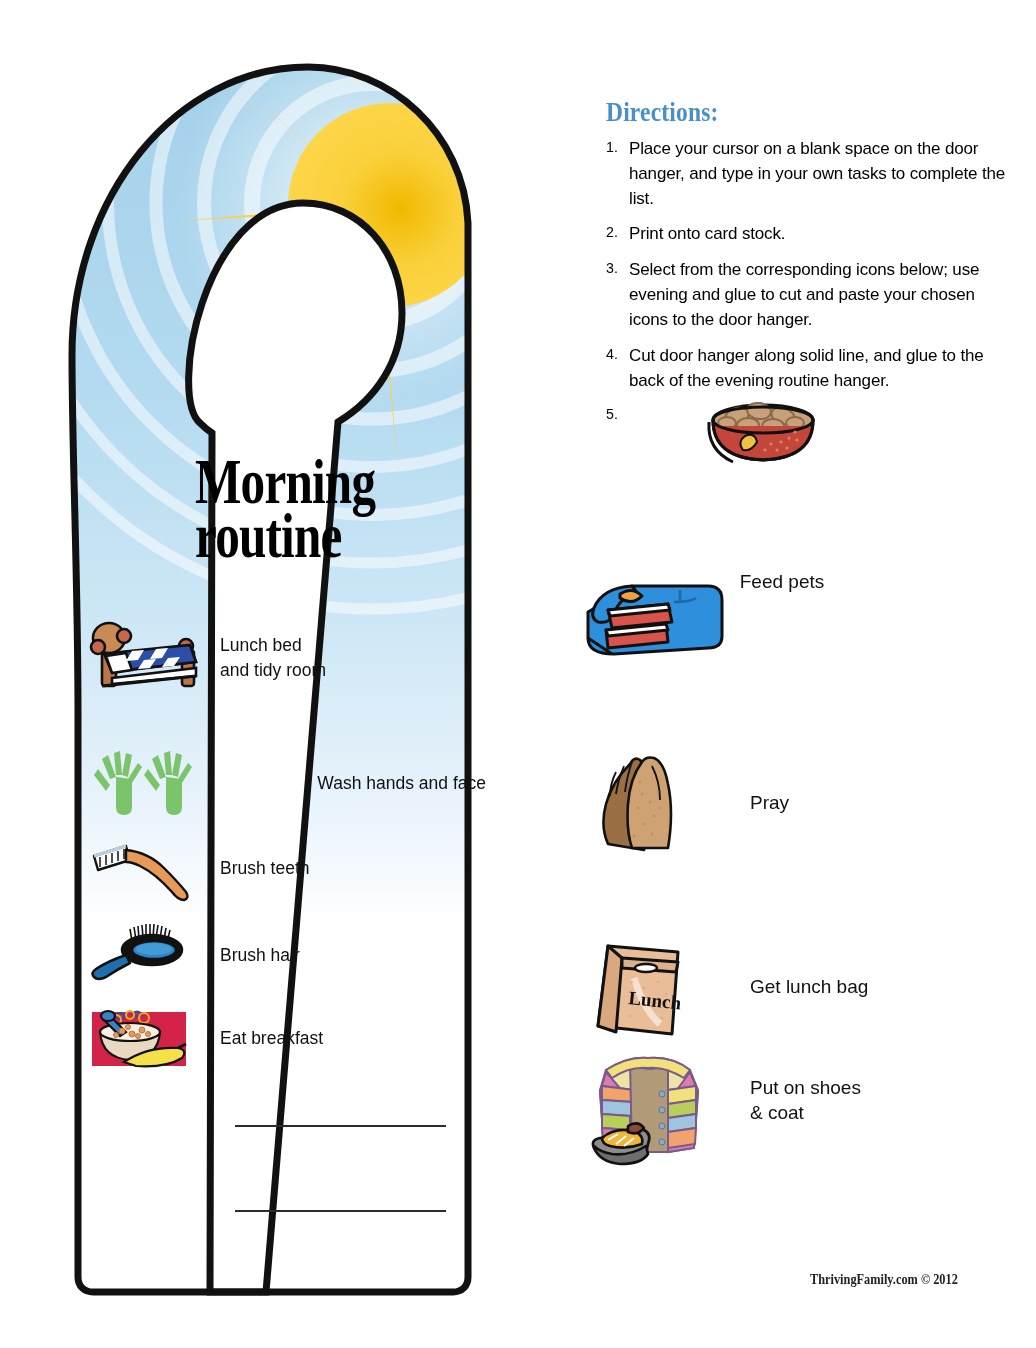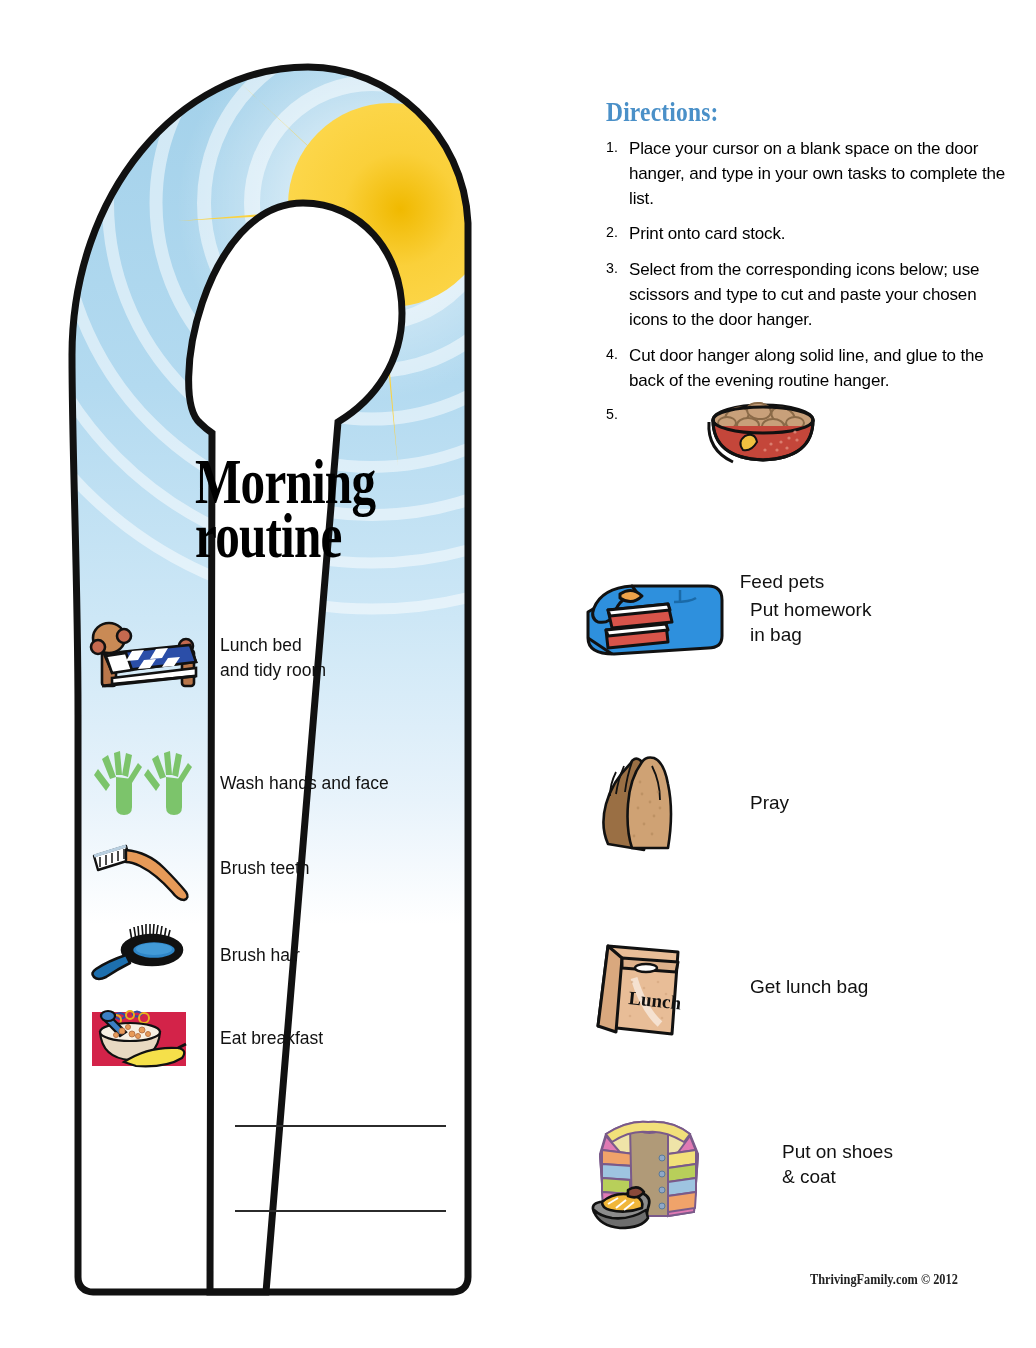--- a/index.html
+++ b/index.html
@@ -166,21 +166,21 @@
           </g>
           <path d="M16 66 L110 56" stroke="#111" stroke-width="3" fill="none"></path>
         </svg>
       </div>
       <div class="task-label">
         <span>Lunch bed</span><br>
         <span>and tidy room</span>
       </div>
     </div>
 
-    <div class="task-row" style="top:690px;">
+    <div class="task-row" style="top:690px;justify-content:space-between;">
       <div class="task-ico">
         <svg width="122" height="76" viewBox="0 0 122 76">
           <g fill="#7cc46b">
             <g transform="translate(8,6)">
               <path d="M22 26 L22 56 Q22 64 30 64 Q38 64 38 56 L38 28 Z"></path>
               <path d="M4 18 L16 34 L12 40 L0 24 Z"></path>
               <path d="M14 4 L22 26 L16 28 L8 8 Z"></path>
               <path d="M26 0 L28 24 L22 24 L20 2 Z"></path>
               <path d="M38 4 L34 26 L28 24 L32 2 Z"></path>
               <path d="M48 16 L38 32 L34 28 L44 12 Z"></path>
@@ -303,21 +303,21 @@
   <div class="dir-item">
     <div class="dir-num">1.</div>
     <div class="dir-txt">Place your cursor on a blank space on the door hanger, and type in your own tasks to complete the list.</div>
   </div>
   <div class="dir-item">
     <div class="dir-num">2.</div>
     <div class="dir-txt">Print onto card stock.</div>
   </div>
   <div class="dir-item">
     <div class="dir-num">3.</div>
-    <div class="dir-txt">Select from the corresponding icons below; use scissors and type to cut and paste your chosen icons to the door hanger.</div>
+    <div class="dir-txt">Select from the corresponding icons below; use evening and glue to cut and paste your chosen icons to the door hanger.</div>
   </div>
   <div class="dir-item">
     <div class="dir-num">4.</div>
     <div class="dir-txt">Cut door hanger along solid line, and glue to the back of the evening routine hanger.</div>
   </div>
   <div class="dir-item">
     <div class="dir-num">5.</div>
   </div>
 </div>
 
@@ -371,24 +371,20 @@
         <path d="M34 62 L94 56 L96 62 L36 68 Z" fill="#ffffff"></path>
         <path d="M48 26 q12 -8 22 2 q-10 10 -22 2 Z" fill="#eda24a"></path>
       </g>
       <g stroke="#1a6aa8" stroke-width="2.5" fill="none">
         <path d="M108 22 L108 34"></path>
         <path d="M102 34 Q118 34 124 30"></path>
       </g>
       <path d="M16 70 L40 86" stroke="#111" stroke-width="3" fill="none"></path>
     </svg>
   </div>
-  <div class="lib-label">
-    <span>Put homework</span><br>
-    <span>in bag</span>
-  </div>
 </div>
 
 <div class="lib-row" style="top:748px;">
   <div class="lib-ico">
     <svg width="178" height="110" viewBox="0 0 178 110">
       <g stroke="#111" stroke-width="2.6" stroke-linejoin="round">
         <path d="M58 16 Q40 34 34 56 Q28 78 36 96 L72 102 Q80 70 78 40 Q76 20 68 12 Q62 8 58 16 Z" fill="#9a6f44"></path>
         <path d="M70 14 Q58 30 56 56 Q54 82 60 100 L96 100 Q102 64 96 36 Q92 14 82 10 Q74 8 70 14 Z" fill="#cfa274"></path>
       </g>
       <g stroke="#111" stroke-width="1.8" fill="none">
@@ -437,21 +433,21 @@
           <circle cx="90" cy="86" r="1.3"></circle>
       </g>
       <text x="56" y="72" transform="rotate(6 56 72)" font-family="Liberation Serif, serif" font-size="19" font-weight="700" fill="#111">Lunch</text>
     </svg>
   </div>
   <div class="lib-label">
     <span>Get lunch bag</span>
   </div>
 </div>
 
-<div class="lib-row" style="top:1110px;gap:32px;">
+<div class="lib-row" style="top:1046px;">
   <div class="lib-ico">
     <svg width="178" height="130" viewBox="0 0 178 130" style="margin-top:6px;">
       <g stroke="#7a5a8a" stroke-width="2">
         <path d="M34 18 Q56 4 76 6 Q100 4 118 18 L126 38 L122 96 L96 100 L96 50 L60 50 L58 100 L32 96 L28 38 Z" fill="#efe4a8"></path>
         <path d="M34 20 L60 50 L58 100 L32 96 L28 40 Z" fill="#e07ab4"></path>
         <path d="M118 20 L96 50 L96 100 L122 96 L126 40 Z" fill="#e07ab4"></path>
         <g fill="none">
           <path d="M30 34 L62 38"></path>
             <path d="M30 48 L60 50"></path>
           <path d="M30 62 L58 64"></path>

